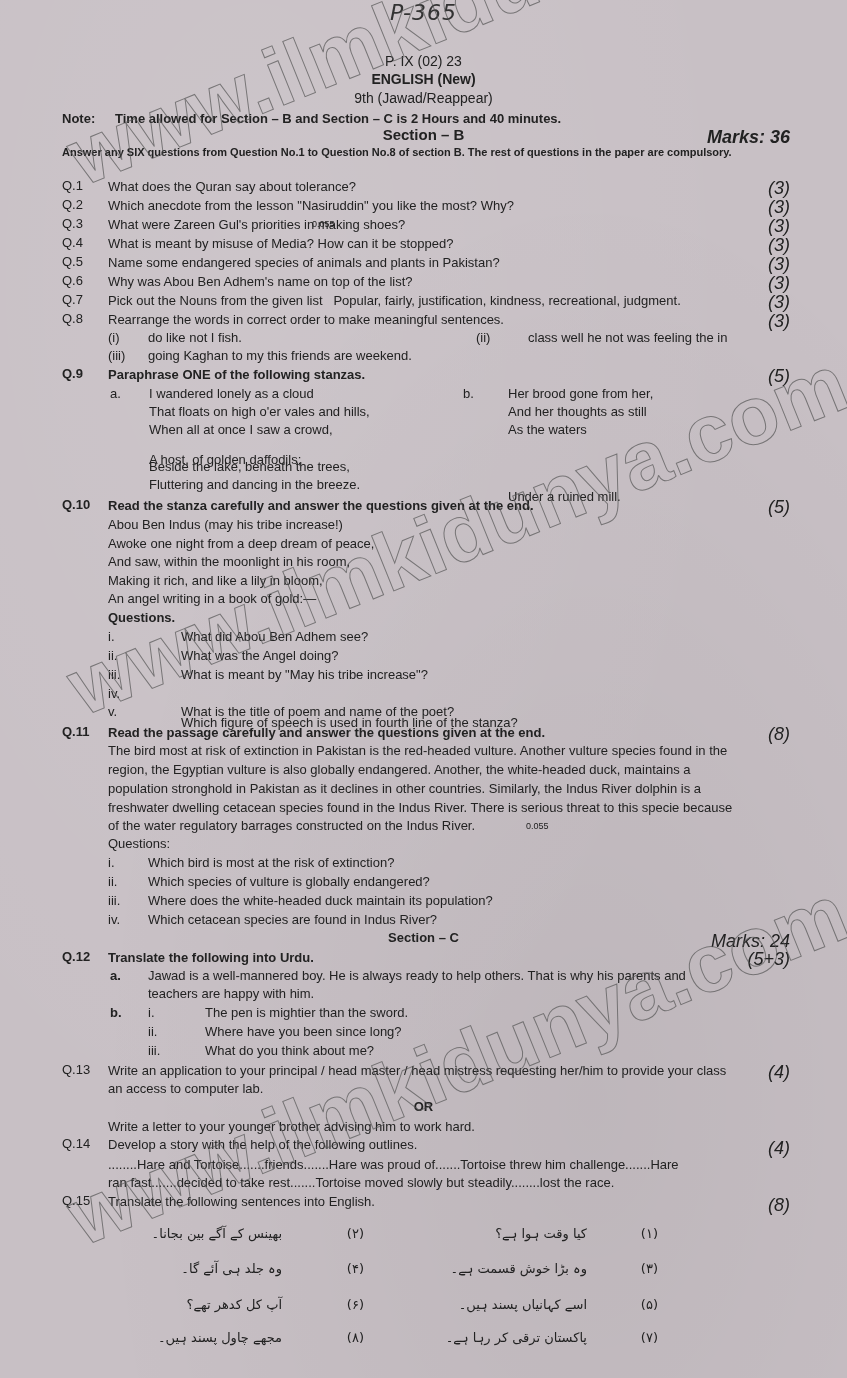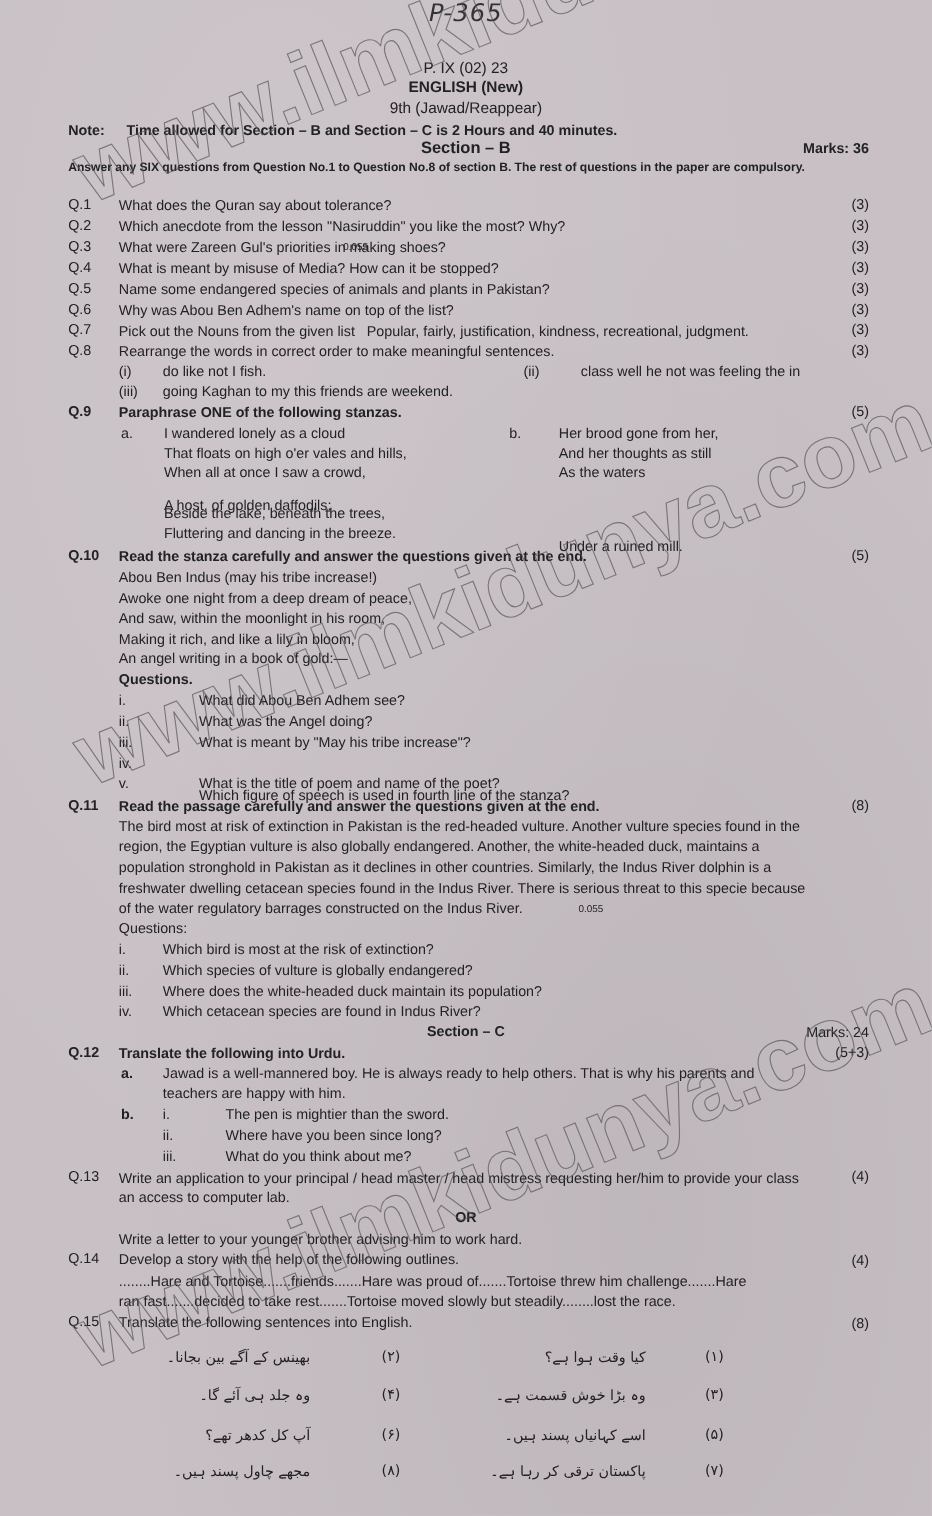--- a/index.html
+++ b/index.html
@@ -11,21 +11,21 @@
   }
   .paper { position:absolute; inset:0; background:
     radial-gradient(ellipse at 30% 20%, rgba(255,255,255,0.08), transparent 60%),
     radial-gradient(ellipse at 70% 80%, rgba(0,0,0,0.05), transparent 60%), #c8c0c5; }
   .abs { position:absolute; white-space:nowrap; }
   .hdr { font-size:15px; text-align:center; left:0; width:847px; }
   .hand { font-family:"DejaVu Sans", sans-serif; font-size:22px; color:#333; left:0; width:847px; text-align:center; letter-spacing:1px; font-style:italic; }
   .b { font-weight:bold; }
   .txt { font-size:13px; line-height:18px; }
   .qn { left:62px; font-size:13px; }
-  .mk { right:57px; font-size:13px; }
+  .mk { right:57px; font-size:18px;font-style:italic; }
   .urdu { font-family:"DejaVu Sans", sans-serif; font-size:13px; direction:rtl; }
   .wm {
     position:absolute; font-family:"Liberation Sans", sans-serif; font-weight:bold;
     font-size:82px; color:transparent; -webkit-text-stroke:1px #555; opacity:0.7;
     transform-origin:left bottom; white-space:nowrap; pointer-events:none;
   }
   .para { font-size:13px; line-height:18.5px; text-align:justify; }
 </style>
 </head>
 <body>

